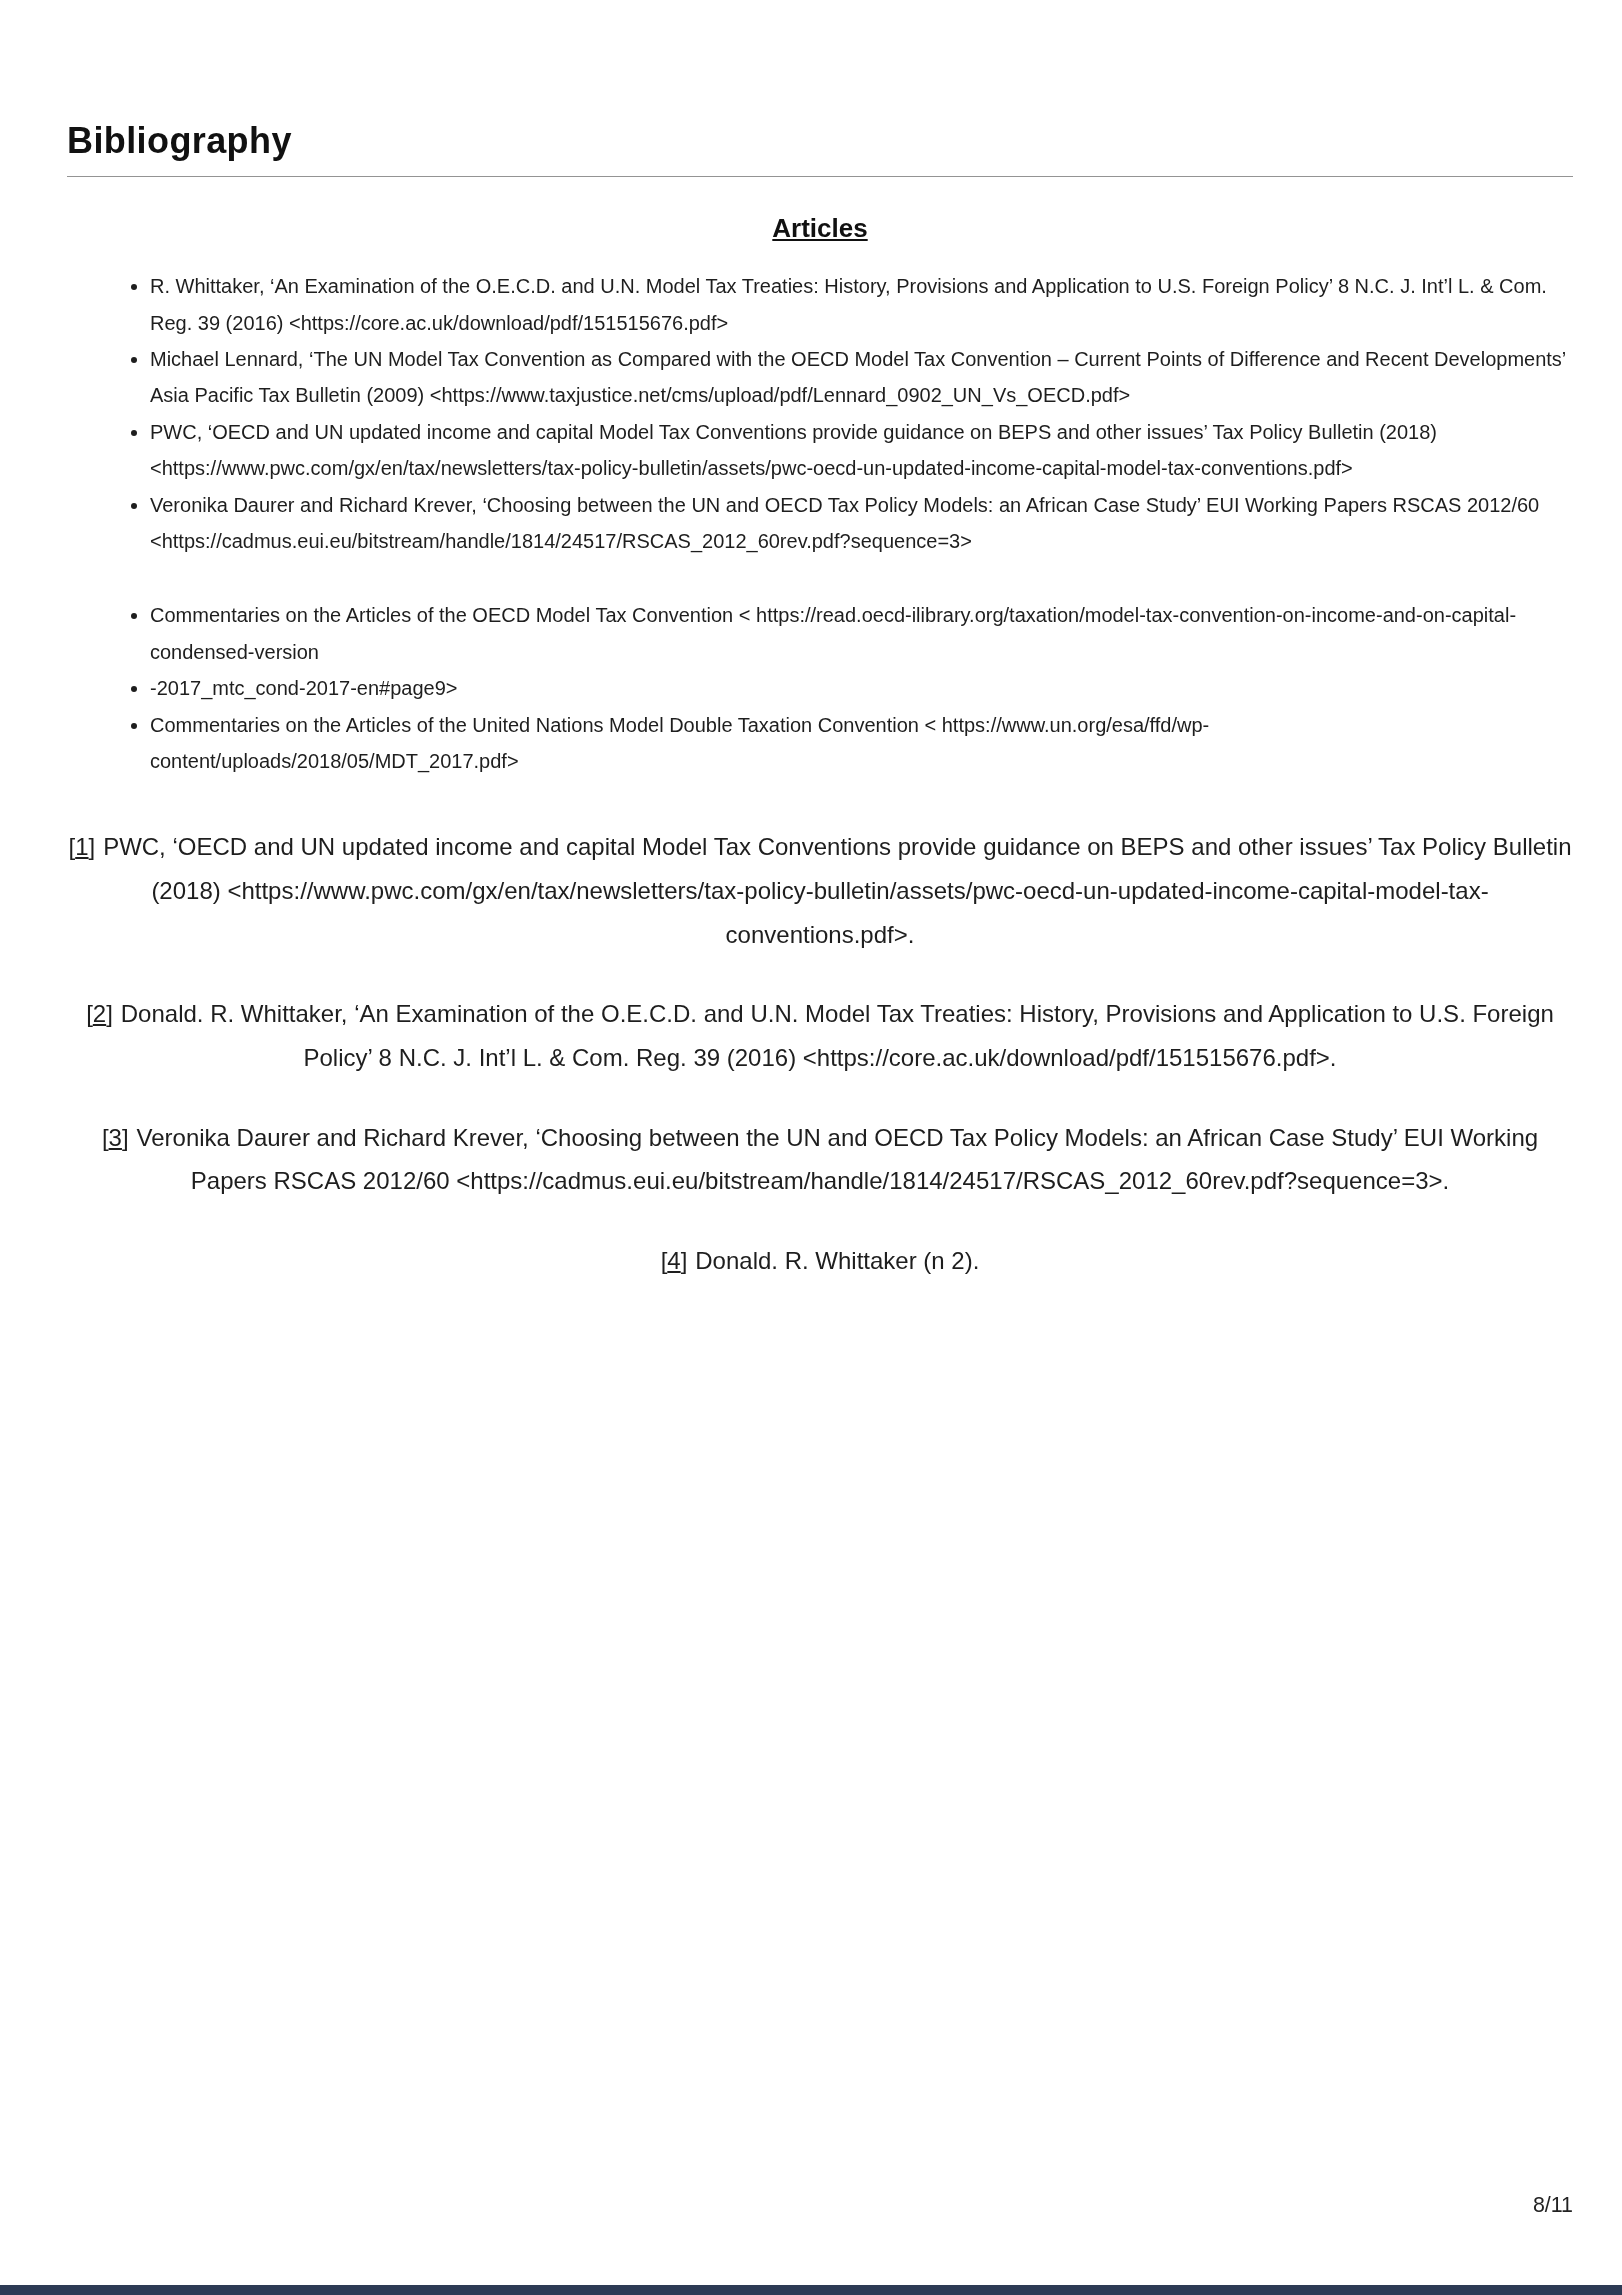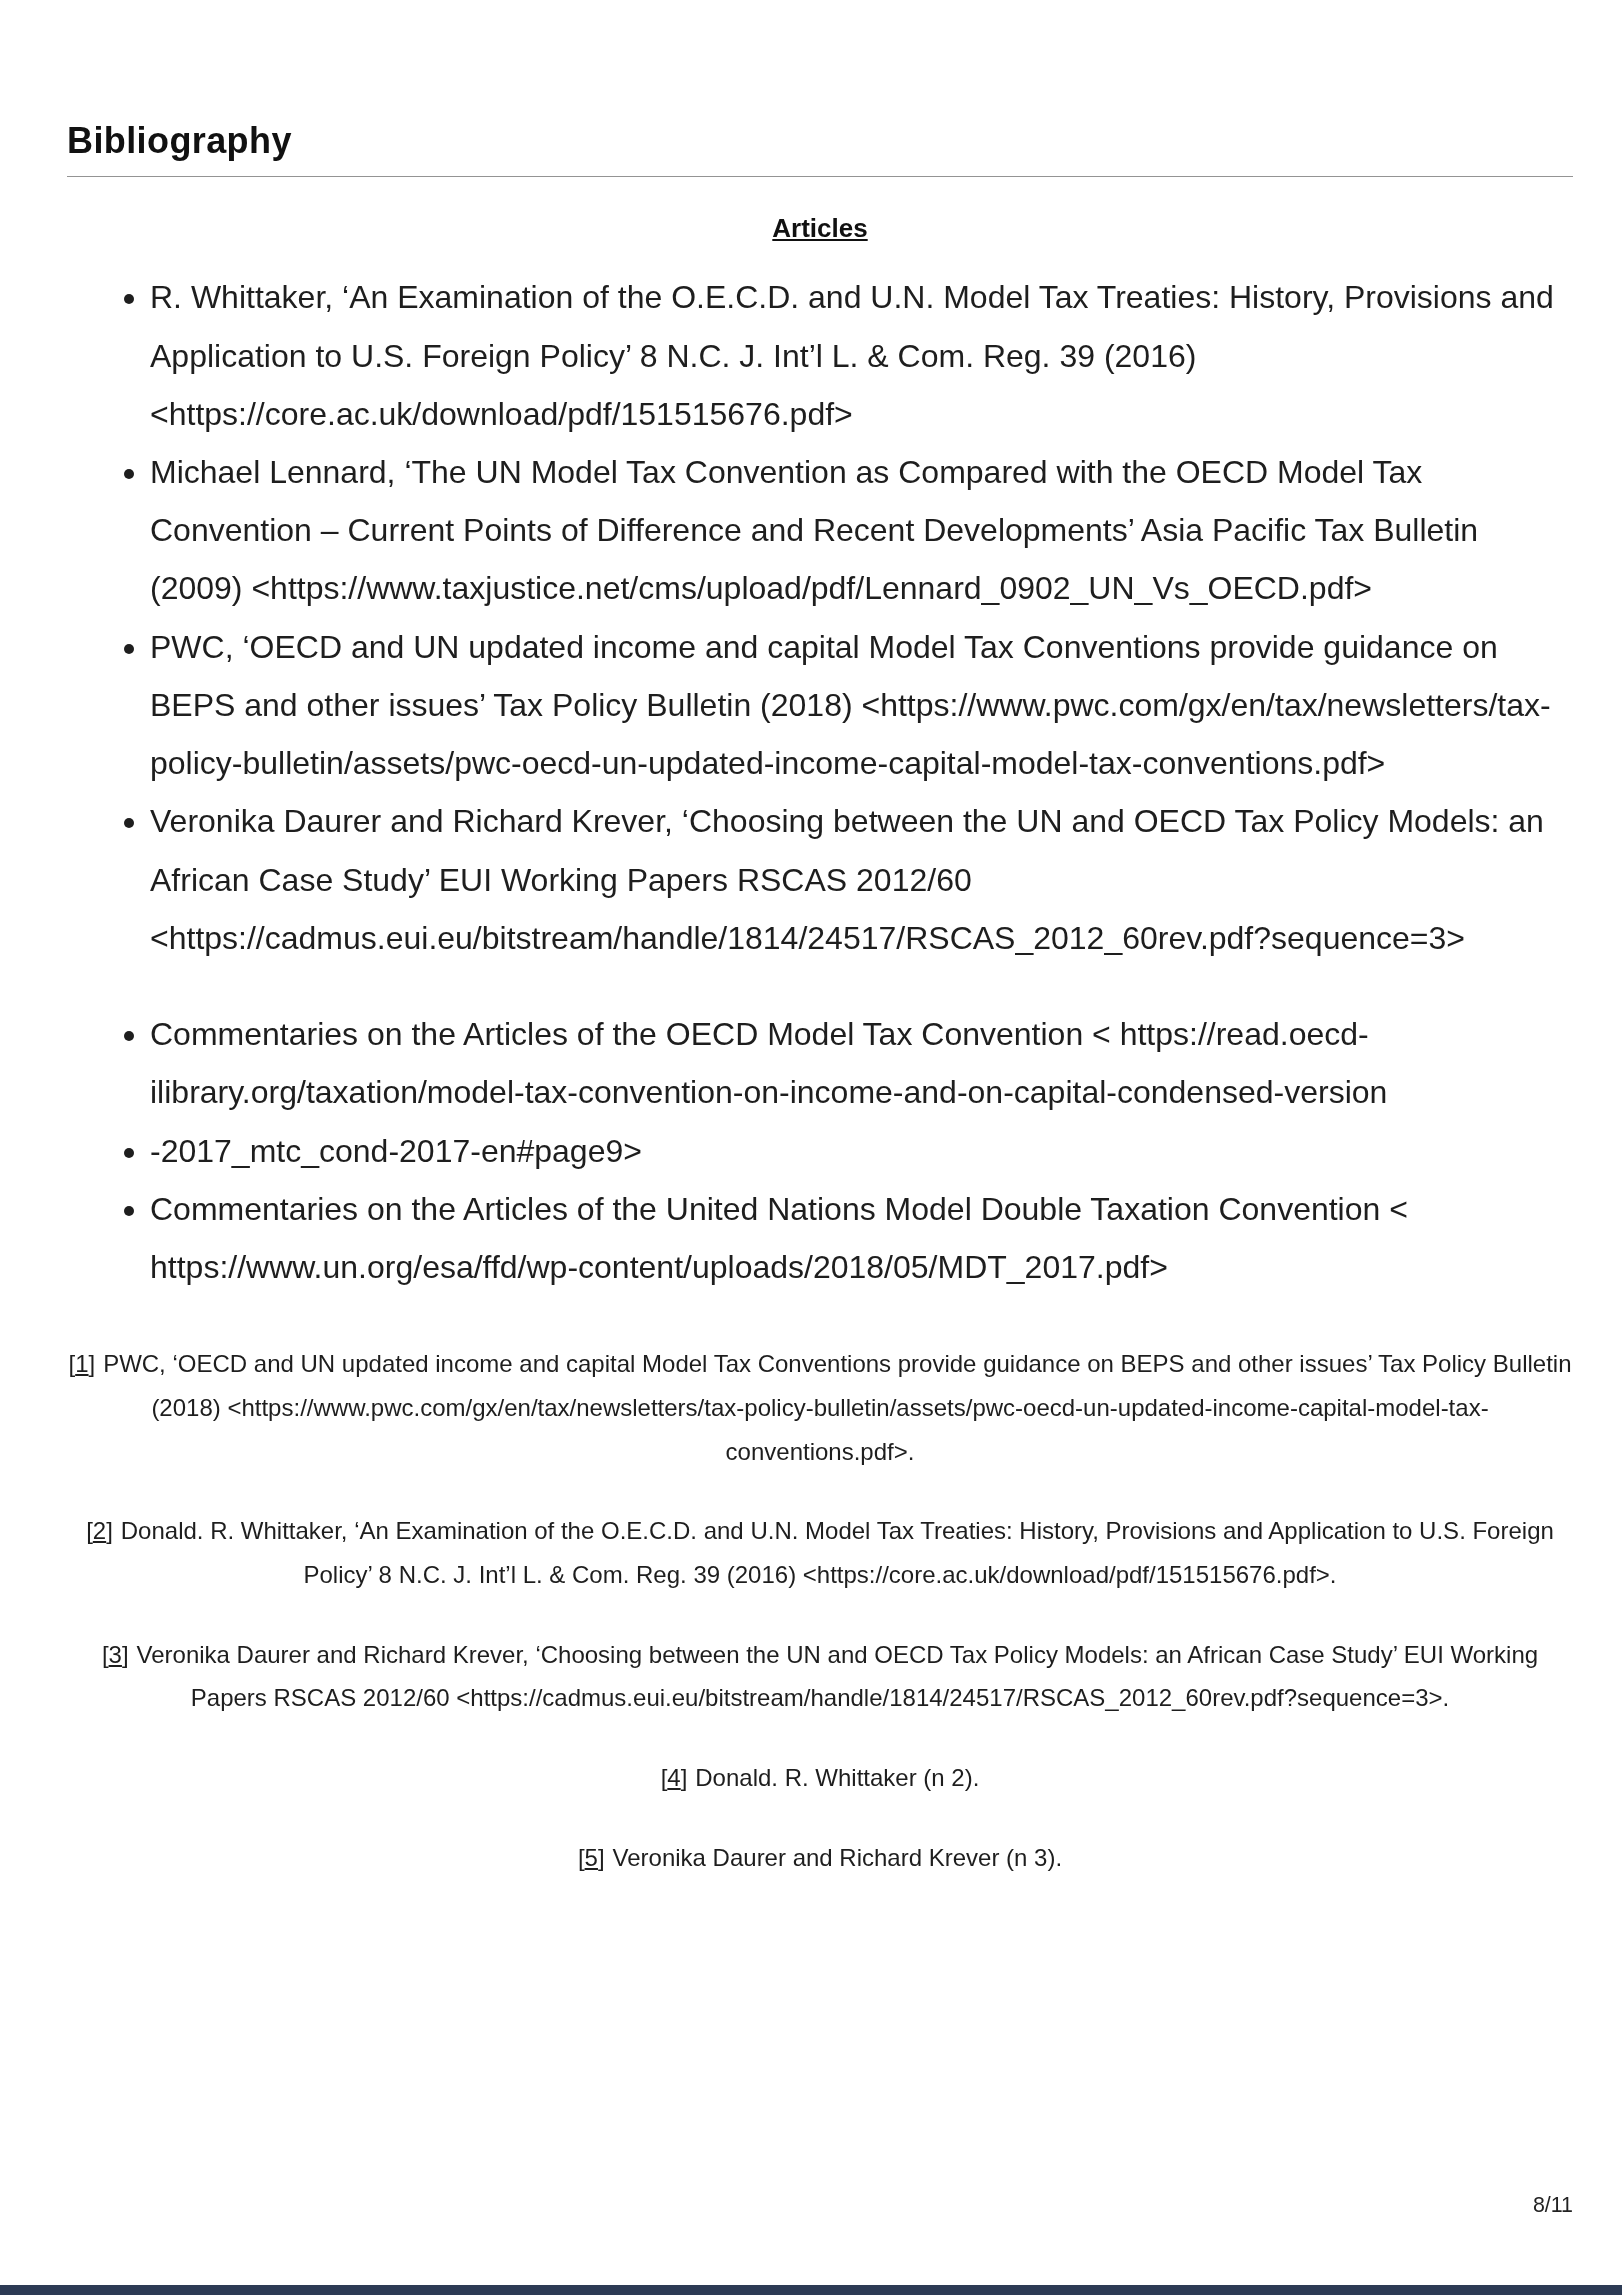--- a/index.html
+++ b/index.html
@@ -40,21 +40,21 @@
     text-decoration: underline;
     margin: 35px 0 22px 0;
     text-align: center;
   }
   ul.bib-list {
     margin: 0 0 38px 0;
     padding: 0 0 0 83px;
     list-style: disc outside;
   }
   ul.bib-list li {
-    font-size: 32px;
+    font-size: 20px;
     line-height: 1.82;
     margin: 0;
     overflow-wrap: break-word;
     word-wrap: break-word;
   }
   .footnote {
     font-size: 24px;
     line-height: 1.82;
     margin: 0 0 36px 0;
     overflow-wrap: break-word;
@@ -108,19 +108,18 @@
   </ul>
 
   <p class="footnote"><span>[</span><span class="fn-num">1</span><span>]</span><span class="fn-text">PWC, ‘OECD and UN updated income and capital Model Tax Conventions provide guidance on BEPS and other issues’ Tax Policy Bulletin (2018) &lt;https://www.pwc.com/gx/en/tax/newsletters/tax-policy-bulletin/assets/pwc-oecd-un-updated-income-capital-model-tax-conventions.pdf&gt;.</span></p>
 
   <p class="footnote"><span>[</span><span class="fn-num">2</span><span>]</span><span class="fn-text">Donald. R. Whittaker, ‘An Examination of the O.E.C.D. and U.N. Model Tax Treaties: History, Provisions and Application to U.S. Foreign Policy’ 8 N.C. J. Int’l L. &amp; Com. Reg. 39 (2016) &lt;https://core.ac.uk/download/pdf/151515676.pdf&gt;.</span></p>
 
   <p class="footnote"><span>[</span><span class="fn-num">3</span><span>]</span><span class="fn-text">Veronika Daurer and Richard Krever, ‘Choosing between the UN and OECD Tax Policy Models: an African Case Study’ EUI Working Papers RSCAS 2012/60 &lt;https://cadmus.eui.eu/bitstream/handle/1814/24517/RSCAS_2012_60rev.pdf?sequence=3&gt;.</span></p>
 
   <p class="footnote"><span>[</span><span class="fn-num">4</span><span>]</span><span class="fn-text">Donald. R. Whittaker (n 2).</span></p>
 
-  <p class="footnote"><span>[</span><span class="fn-num">5</span><span>]</span><span class="fn-text">Veronika Daurer and Richard Krever (n 3).</span></p>
 
   <div class="page-number">8/11</div>
   <div class="footer-bar"></div>
 
 </div>
 
 
 </body></html>

